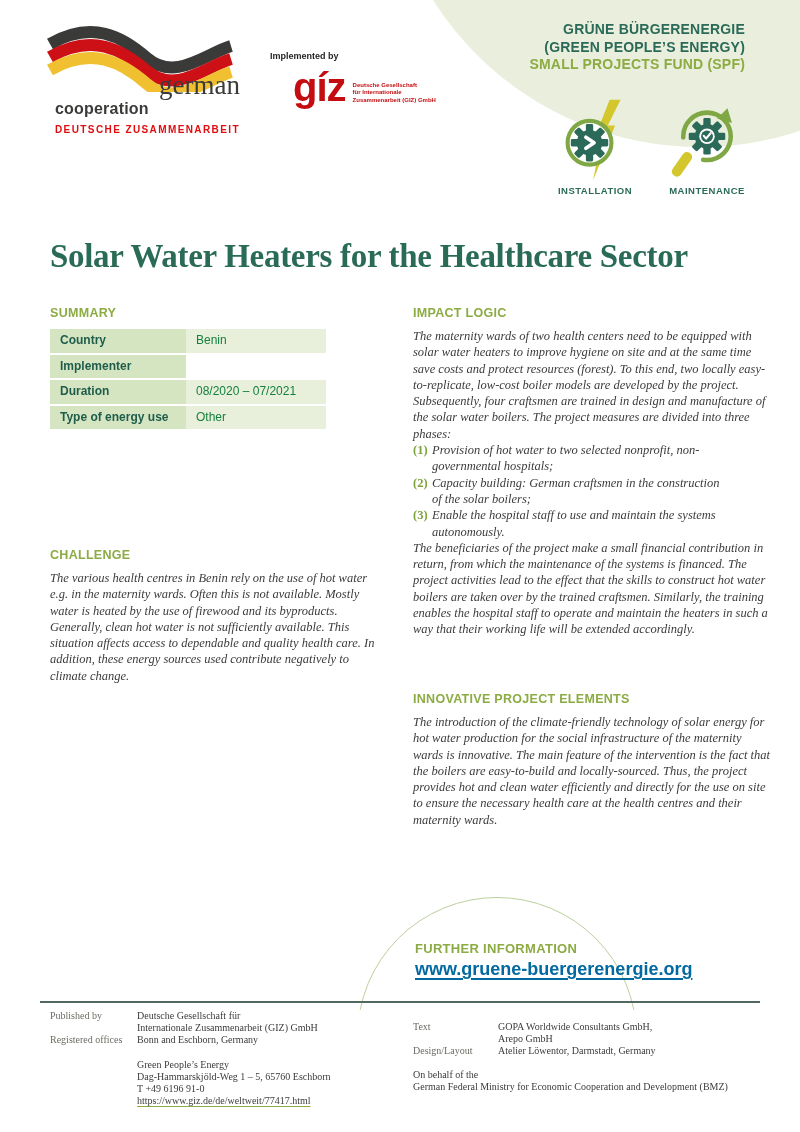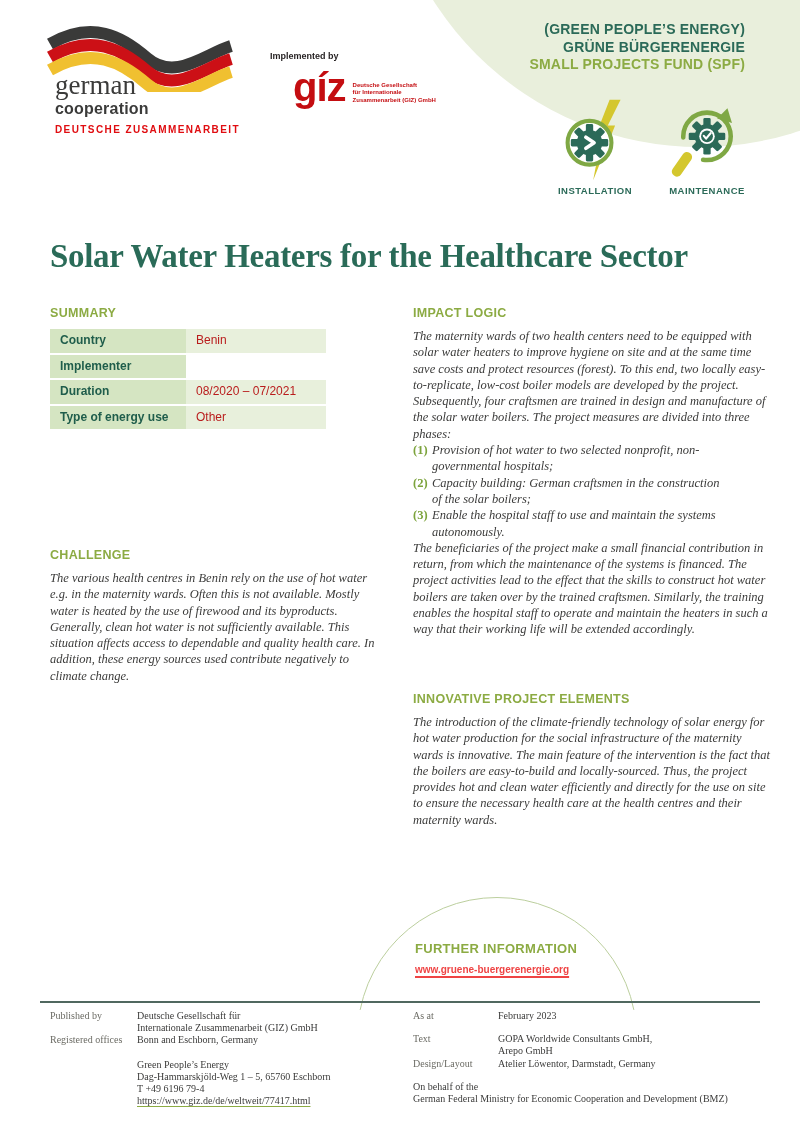--- a/index.html
+++ b/index.html
@@ -12,21 +12,21 @@
   .ellipse-bg { position:absolute; left:384px; top:-485px; width:632px; height:632px;
     border-radius:50%; background:#E9EFDC; }
   
   .circle-clip { position:absolute; left:0; top:0; width:800px; height:1010px; overflow:hidden; }
   .further-circle { position:absolute; left:357px; top:897px; width:280px; height:280px;
     border-radius:50%; border:1.5px solid #BCCF9E; }
 
   
   .flag-logo { position:absolute; left:42px; top:20px; }
   .coop-text { position:absolute; left:55px; top:72px; }
-  .coop-word1 { font-family:"Liberation Serif", serif; font-size:27px; color:#3B3B3A; line-height:26px; }
+  .coop-word1 { font-family:"Liberation Serif", serif; font-size:27px; color:#3B3B3A; line-height:26px;text-align:right; }
   .coop-word2 { font-size:16px; font-weight:bold; color:#3B3B3A; line-height:21px; letter-spacing:0.2px; }
   .coop-sub  { margin-top:5px; font-size:10px; font-weight:bold; color:#E00D11; letter-spacing:1.4px; }
 
   .implemented-by { position:absolute; left:270px; top:51px; font-size:9px; font-weight:bold; color:#231F20; }
   .giz-logo { position:absolute; left:293px; top:70px; display:flex; align-items:flex-start; }
   .giz-word { font-size:40px; line-height:34px; font-weight:bold; color:#C40D11; letter-spacing:-1px; }
   .giz-sub  { margin-left:7px; margin-top:12px; font-size:6px; line-height:7.3px; font-weight:bold; color:#C40D11; }
 
   .program { position:absolute; right:55px; top:21px; text-align:right;
     font-size:14px; font-weight:bold; line-height:17.5px; letter-spacing:0.2px; }
@@ -48,36 +48,36 @@
 
   
   .serif-body { font-family:"Liberation Serif", serif; font-size:12.5px; line-height:16.3px; color:#3B3B3A;font-style:italic; }
 
   .summary-sec { position:absolute; left:50px; top:306px; width:276px; }
   .summary-table { margin-top:9px; }
   .srow { display:flex; margin-bottom:2px; }
   .srow .cell-label { width:136px; background:#D5E5C2; padding:4px 8px 4px 10px;
     font-size:12px; font-weight:bold; color:#1F5D4B; line-height:15.5px; }
   .srow .cell-value { flex:1; background:#E8F0DC; padding:4px 6px 4px 10px;
-    font-size:12px; color:#b91c1c; line-height:15.5px; }
+    font-size:12px; color:#15803d; line-height:15.5px; }
 
   .challenge-sec { position:absolute; left:50px; top:548px; width:334px; }
 
   .impact-sec { position:absolute; left:413px; top:306px; width:357px; }
   .impact-items { }
   .impact-item { display:flex; }
   .item-num { width:19px; flex:0 0 19px; font-family:"Liberation Serif", serif; font-size:12.5px;
     line-height:16.3px; font-weight:bold; color:#7CA33C; }
   .item-text { max-width:300px; }
 
   .innovative-sec { position:absolute; left:413px; top:692px; width:357px; }
 
   .further-sec { position:absolute; left:415px; top:941px; }
   .further-sec h2 { margin-bottom:3px; font-size:13px; }
-  .further-link { font-size:10px; font-weight:bold; color:#ef4444; text-decoration:underline;
+  .further-link { font-size:18px; font-weight:bold; color:#0369a1; text-decoration:underline;
     text-decoration-thickness:1.5px; text-underline-offset:3px; }
 
   
   .footer-divider { position:absolute; left:40px; top:1001px; width:720px; height:2px; background:#50685F; z-index:3; }
   .footer { font-family:"Liberation Serif", serif; font-size:10px; line-height:12.2px; color:#3B3B3A; }
   .footer .lab { color:#6B6B64; }
   .footer-left { position:absolute; left:50px; top:1010px; width:340px; }
   .footer-right { position:absolute; left:413px; top:1010px; width:360px; }
   .frow { display:flex; }
   .footer-left .frow .lab { width:87px; flex:0 0 87px; }
@@ -113,22 +113,22 @@
   <div class="giz-logo">
     <div class="giz-word">gíz</div>
     <div class="giz-sub">
       <div>Deutsche Gesellschaft</div>
       <div>für Internationale</div>
       <div>Zusammenarbeit (GIZ) GmbH</div>
     </div>
   </div>
 
   <div class="program">
+    <div class="dark">GRÜNE BÜRGERENERGIE</div>
     <div class="dark">(GREEN PEOPLE’S ENERGY)</div>
-    <div class="dark">GRÜNE BÜRGERENERGIE</div>
     <div class="olive">SMALL PROJECTS FUND (SPF)</div>
   </div>
 
   <div class="badge badge-install">
     <span>
       <svg width="84" height="84" viewBox="0 0 92 92">
         <polygon points="62,2 74,2 60,30 68,30 44,90 52,48 44,48" fill="#D4C72E"></polygon>
         <circle cx="40" cy="49" r="24" fill="#fff" stroke="#7FA844" stroke-width="4.5"></circle>
         <g transform="translate(40,49)">
           <g fill="#2B6A58">
@@ -249,30 +249,26 @@
       </span>
     </div>
     <div class="frow">
       <span class="lab">Registered offices</span>
       <span>Bonn and Eschborn, Germany</span>
     </div>
     <div class="gap12"></div>
     <div class="addr-block">
       <div>Green People’s Energy</div>
       <div>Dag-Hammarskjöld-Weg 1 – 5, 65760 Eschborn</div>
-      <div>T +49 6196 79-4</div>
+      <div>T +49 6196 91-0</div>
       <a href="#" class="giz-link">https://www.giz.de/de/weltweit/77417.html</a>
     </div>
   </div>
 
   <div class="footer footer-right">
-    <div class="frow">
-      <span class="lab">As at</span>
-      <span>February 2023</span>
-    </div>
     <div class="gap11"></div>
     <div class="frow">
       <span class="lab">Text</span>
       <span>
         <span style="display:block">GOPA Worldwide Consultants GmbH,</span>
         <span style="display:block">Arepo GmbH</span>
       </span>
     </div>
     <div class="frow">
       <span class="lab">Design/Layout</span>

